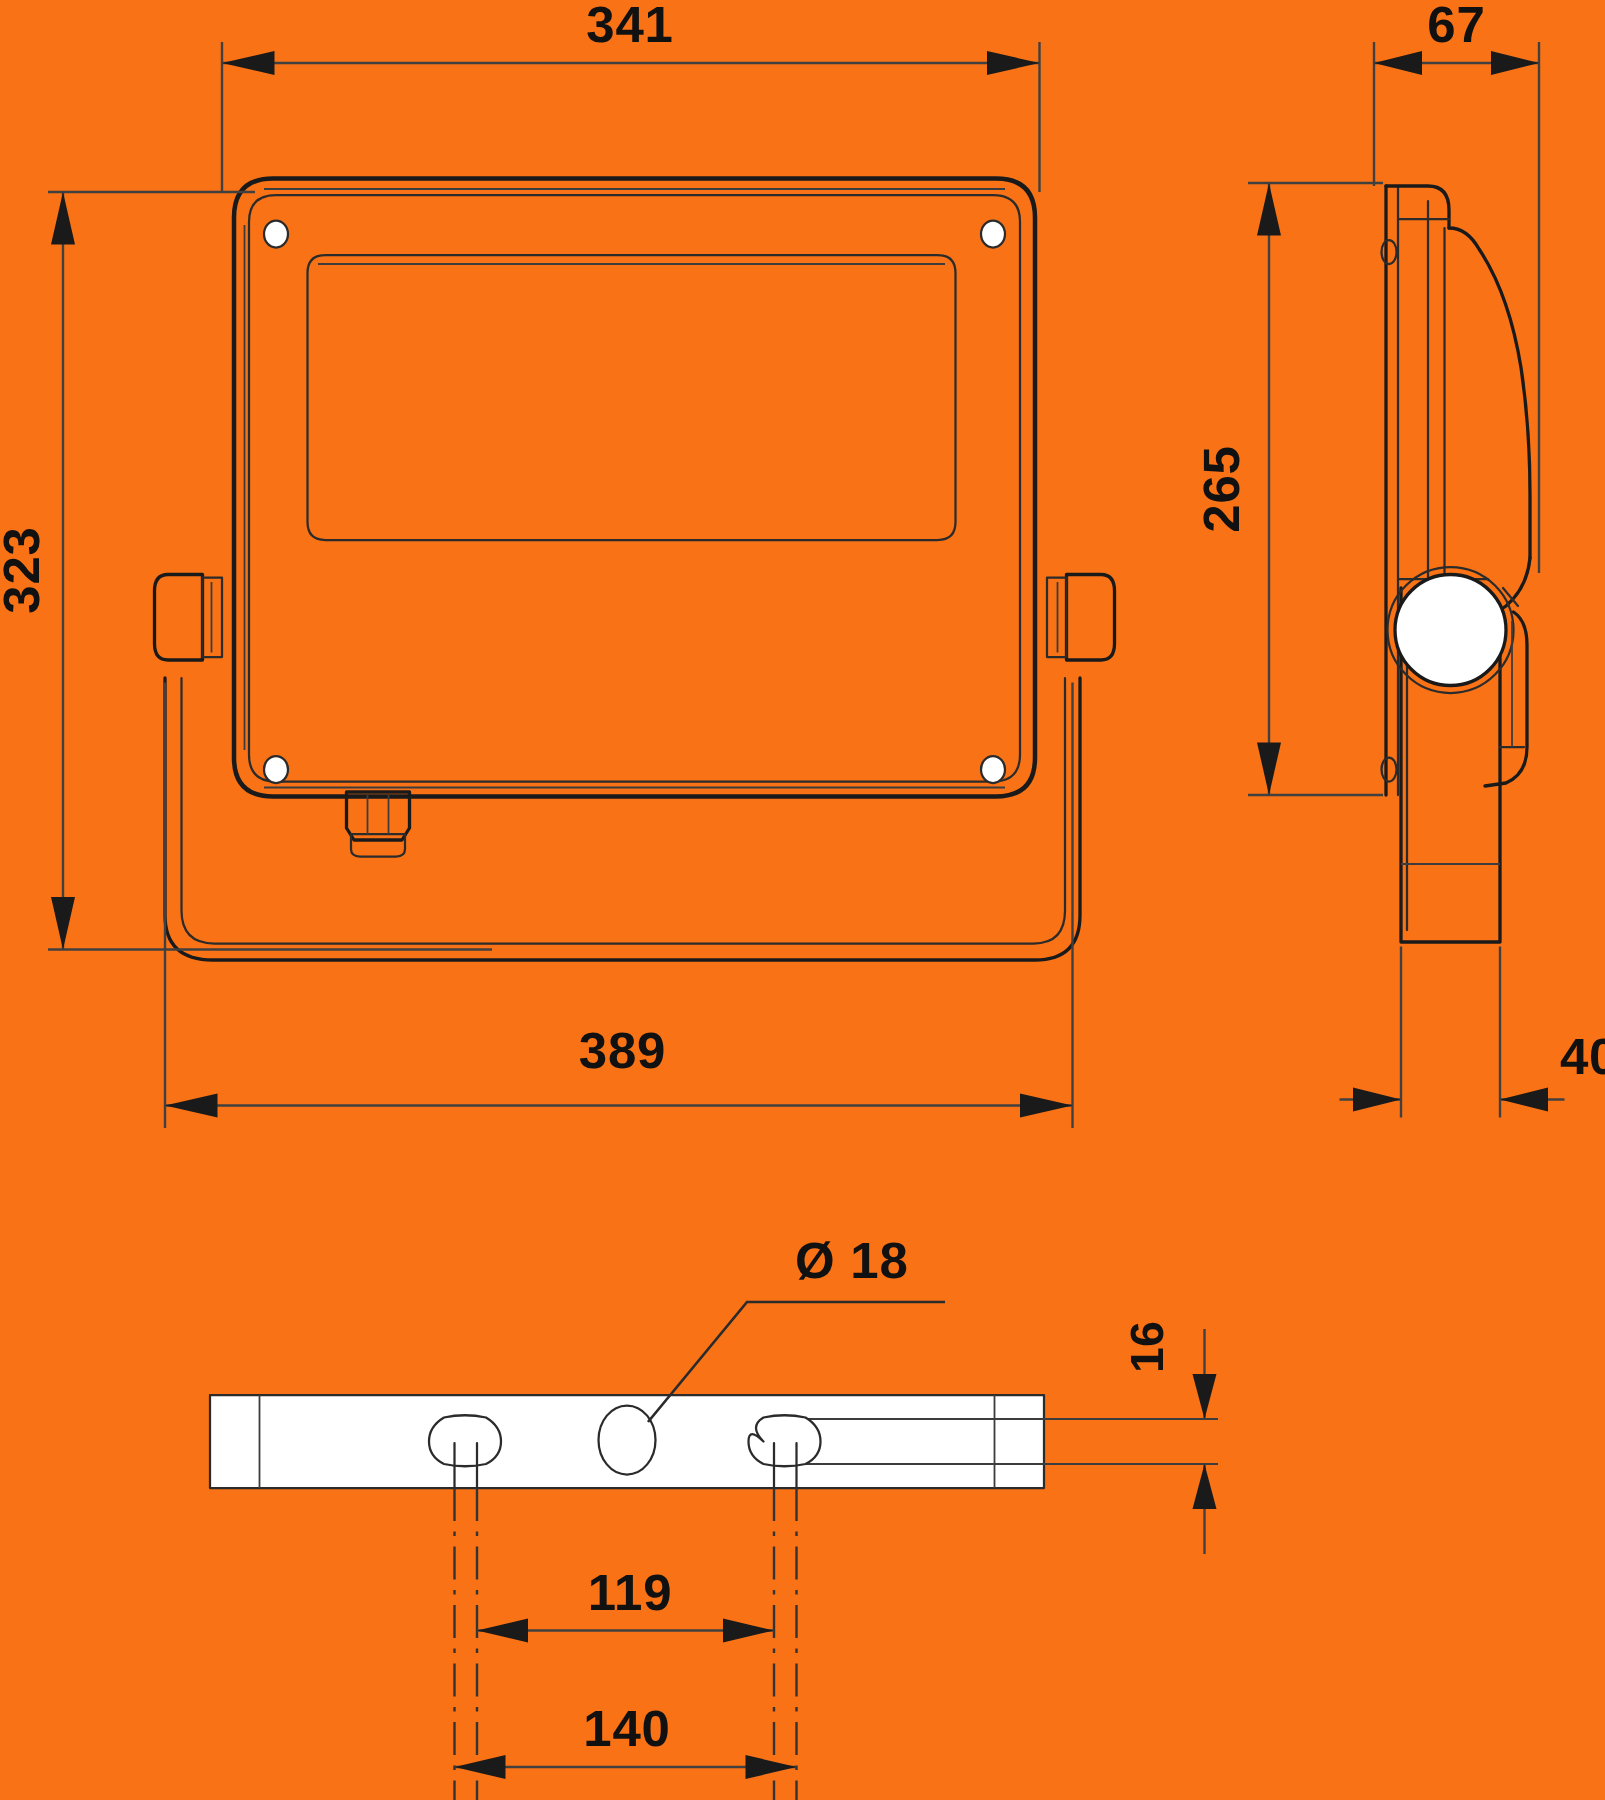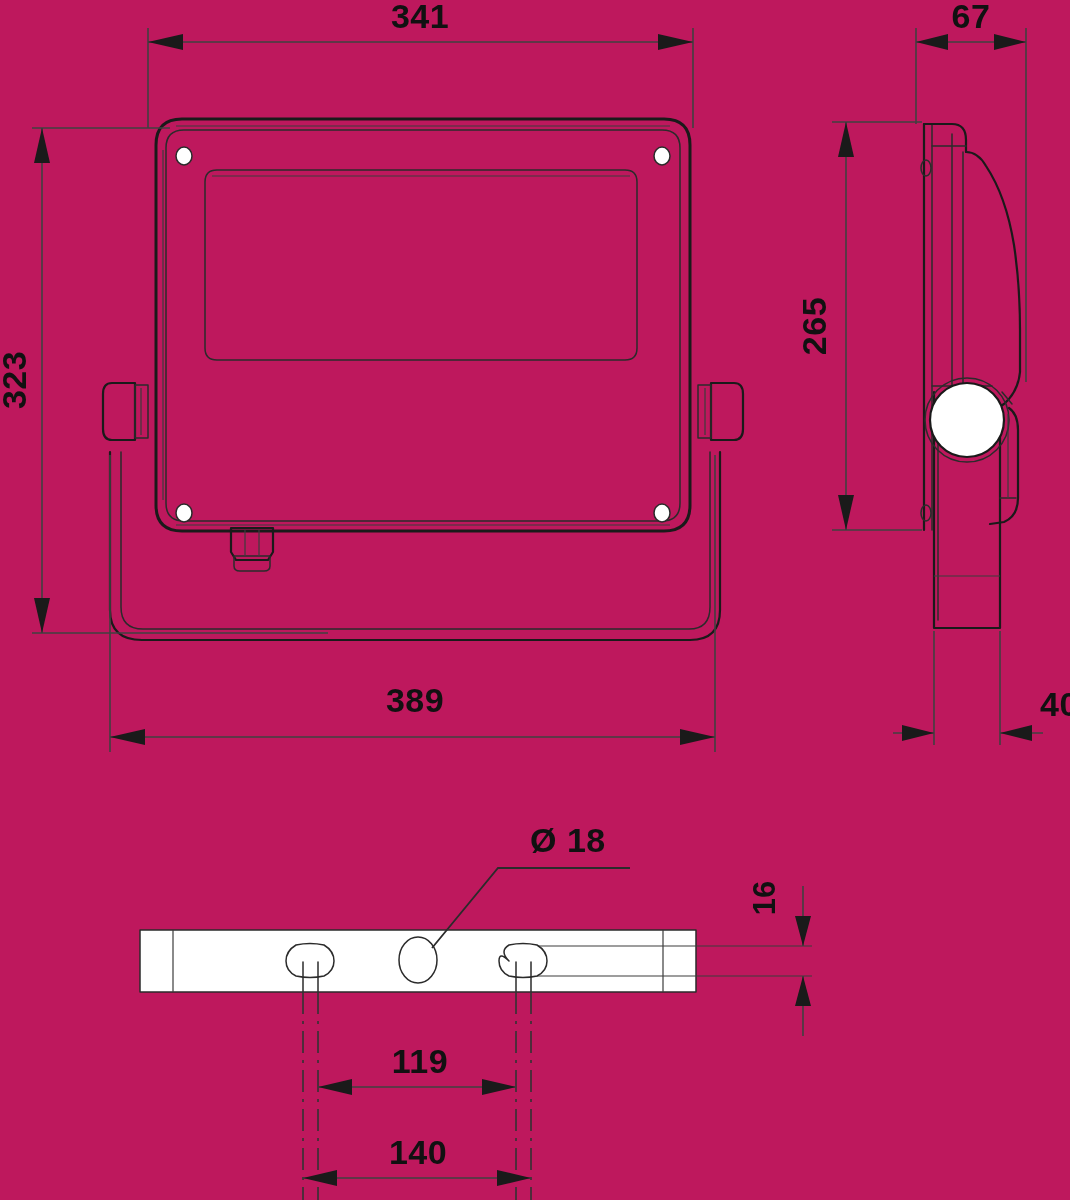--- a/index.html
+++ b/index.html
@@ -11,21 +11,21 @@
   body {
     width: 1070px;
     height: 1200px;
     overflow: hidden;
     font-family: "Liberation Sans", sans-serif;
   }
   #drawing-root {
     position: relative;
     width: 1070px;
     height: 1200px;
-    background: #be185d;
+    background: #f97316;
   }
   svg#dwg {
     display: block;
     width: 1070px;
     height: 1200px;
   }
   
   .outline {
     fill: none;
     stroke: #1a1a1a;

